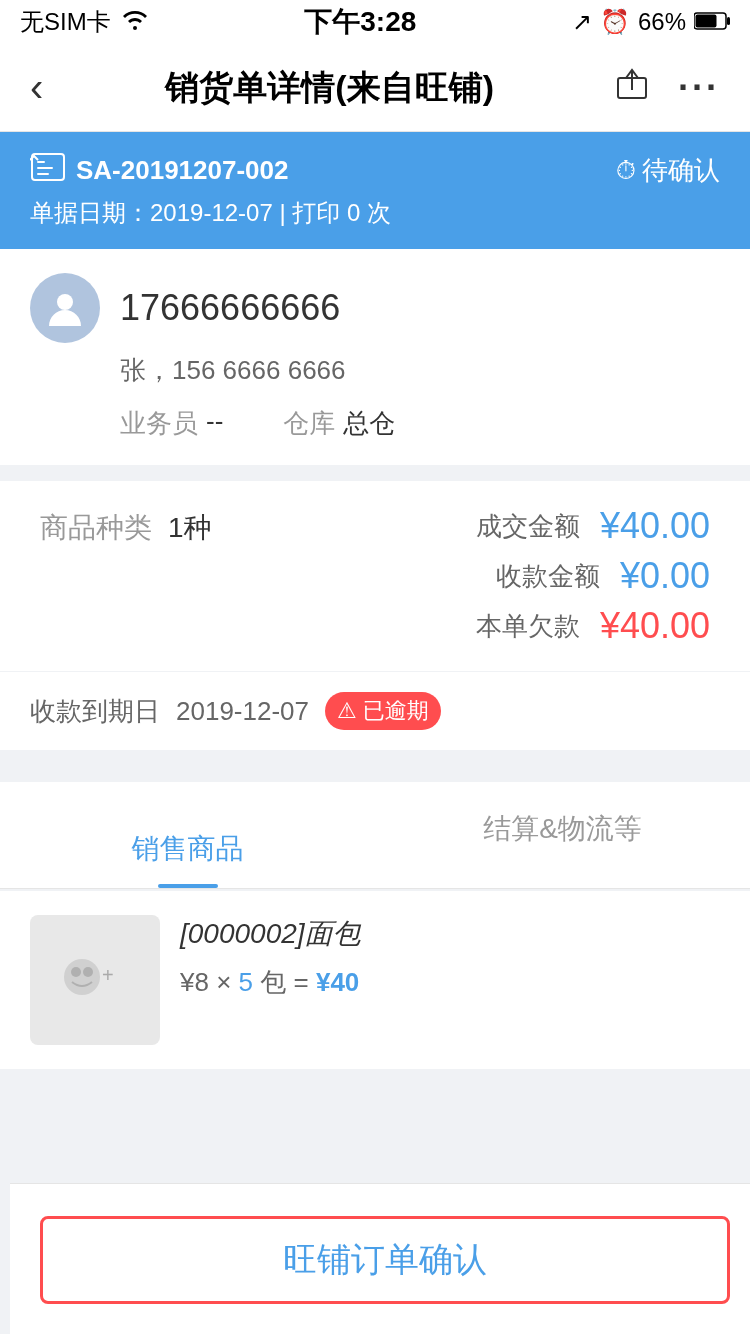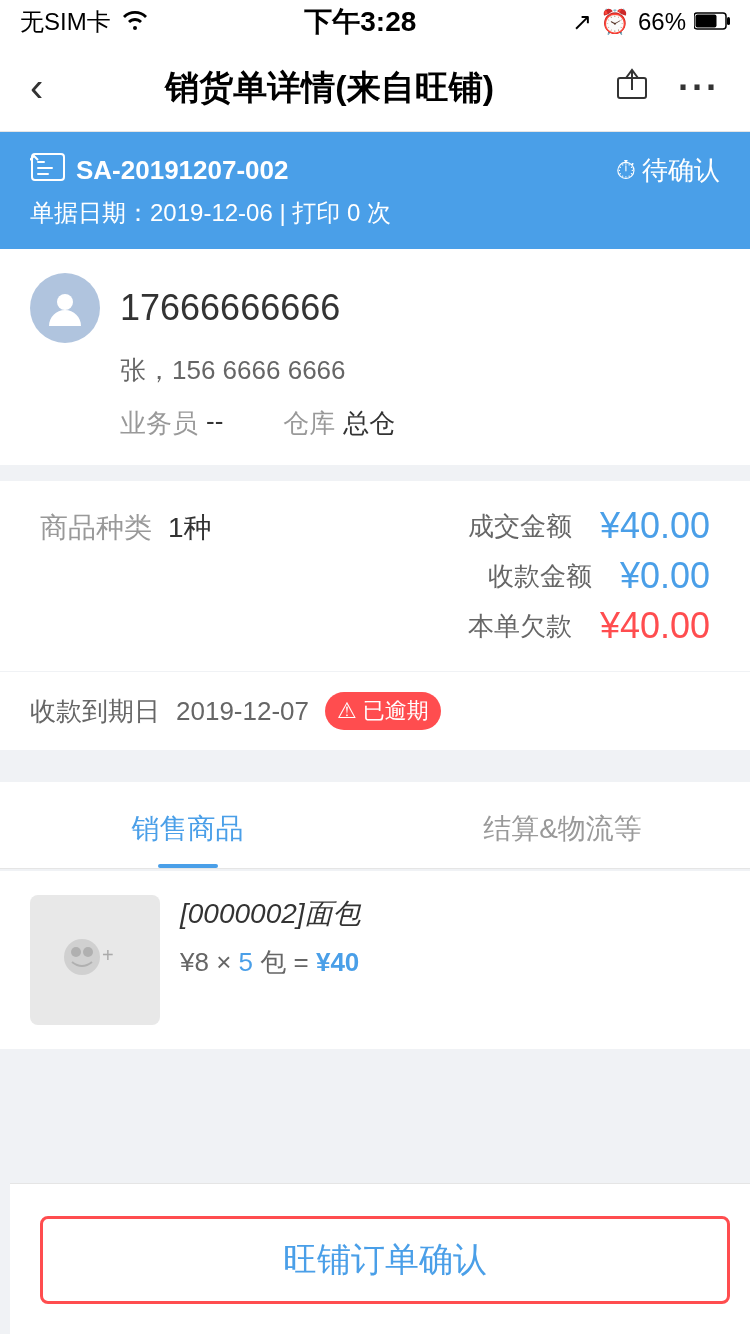--- a/index.html
+++ b/index.html
@@ -188,21 +188,21 @@
     }
     .summary-right {
       display: flex;
       flex-direction: column;
       align-items: flex-end;
       gap: 8px;
     }
     .summary-line {
       display: flex;
       align-items: center;
-      gap: 28px;
+      gap: 20px;
       font-size: 26px;
     }
     .summary-line-label {
       color: #666;
     }
     .summary-line-value {
       color: #4a9fe8;
       font-size: 36px;
     }
     .summary-line-value.red {
@@ -242,20 +242,21 @@
       flex: 1;
       text-align: center;
       padding: 28px 0 20px;
       font-size: 28px;
       color: #999;
       position: relative;
       cursor: pointer;
     }
     .tab-item.active {
       color: #4a9fe8;
+      margin-top: 20px;
     }
     .tab-item.active::after {
       content: '';
       position: absolute;
       bottom: 0;
       left: 50%;
       transform: translateX(-50%);
       width: 60px;
       height: 4px;
       background: #4a9fe8;
@@ -394,21 +395,21 @@
           <path d="M0 8l4-4 4 4" fill="none" stroke="#fff" stroke-width="2"></path>
         </svg>
       </span>
       <span>SA-20191207-002</span>
     </div>
     <div class="banner-status">
       <span>⏱</span>
       <span>待确认</span>
     </div>
   </div>
-  <div class="banner-date">单据日期：2019-12-06 | 打印 0 次</div>
+  <div class="banner-date">单据日期：2019-12-07 | 打印 0 次</div>
 </div>
 
 <div class="customer-section">
   <div class="customer-row">
     <div class="avatar">
       <svg viewBox="0 0 40 40" fill="none">
         <circle cx="20" cy="14" r="8" fill="#fff"></circle>
         <path d="M4 38c0-8.8 7.2-16 16-16s16 7.2 16 16" fill="#fff"></path>
       </svg>
     </div>

